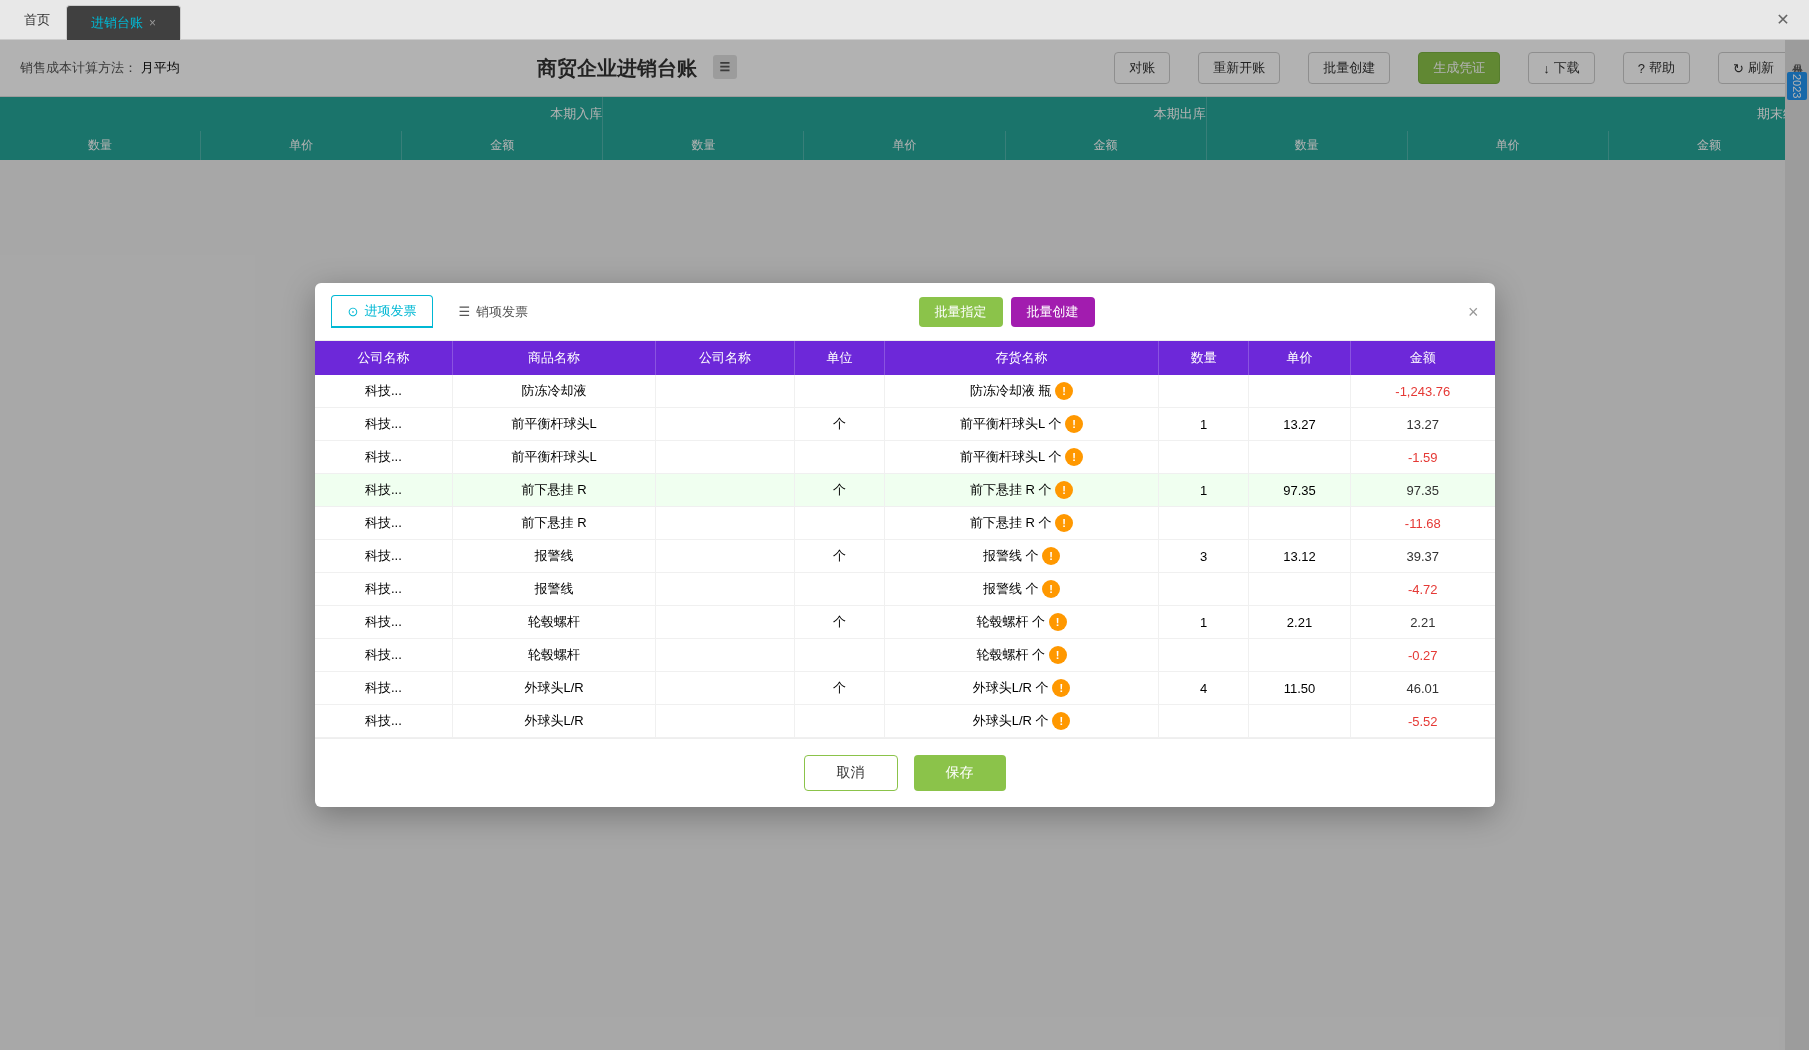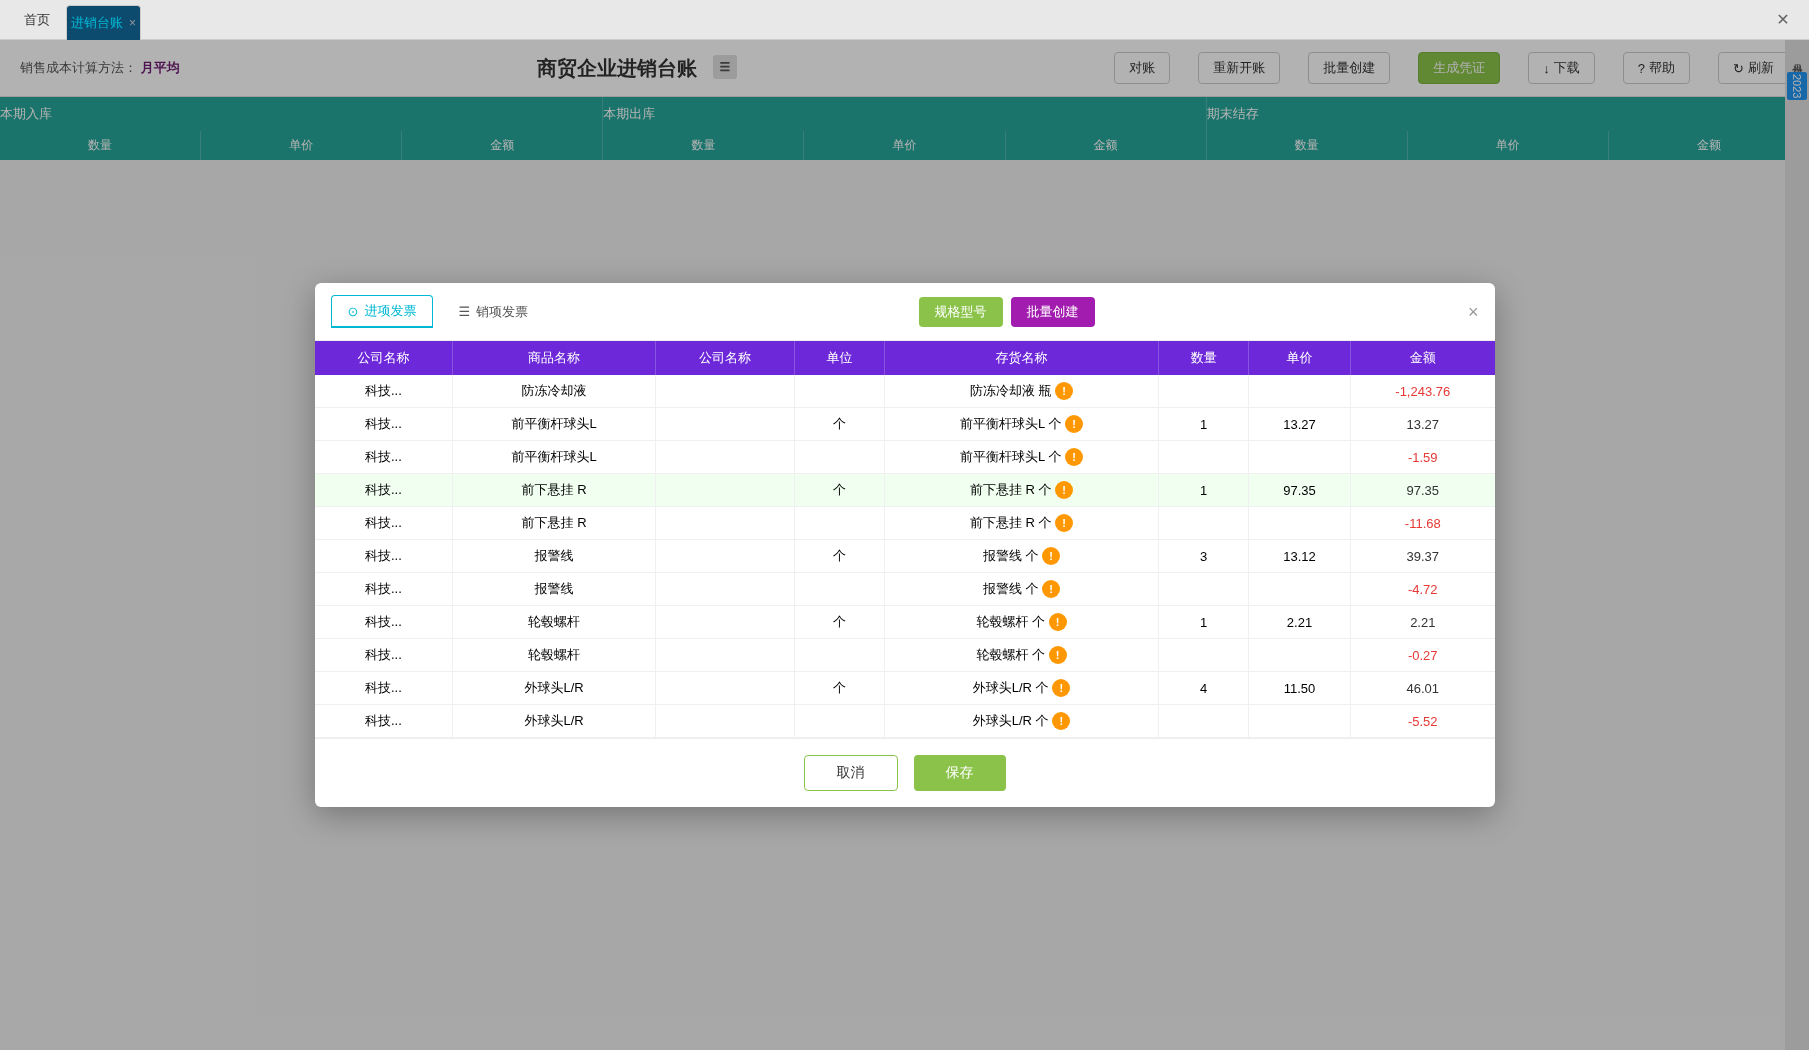--- a/index.html
+++ b/index.html
@@ -1,42 +1,42 @@
 <!DOCTYPE html>
 <html><head>
   <meta charset="utf-8">
   <style>
     * { box-sizing: border-box; margin: 0; padding: 0; }
     body { font-family: 'Microsoft YaHei', Arial, sans-serif; font-size: 13px; background: #d0d0d0; width: 1809px; height: 1050px; overflow: hidden; }
 
     
     .tab-bar { display: flex; align-items: center; background: #e8e8e8; height: 40px; border-bottom: 1px solid #ccc; padding: 0 8px; }
     .tab-home { padding: 8px 16px; font-size: 13px; color: #333; cursor: pointer; }
-    .tab-active { background: #0c4a6e; border-top: 1px solid #ccc; border-left: 1px solid #ccc; border-right: 1px solid #ccc; border-bottom: 2px solid #00b8d4; padding: 8px 4px; font-size: 13px; color: #00b8d4; border-radius: 4px 4px 0 0; display: flex; align-items: center; gap: 6px; margin-top: 8px; }
+    .tab-active { background: #404040; border-top: 1px solid #ccc; border-left: 1px solid #ccc; border-right: 1px solid #ccc; border-bottom: 2px solid #00b8d4; padding: 8px 24px; font-size: 13px; color: #00b8d4; border-radius: 4px 4px 0 0; display: flex; align-items: center; gap: 6px; margin-top: 8px; }
     .tab-close { cursor: pointer; color: #999; font-size: 12px; }
     .browser-close { margin-left: auto; width: 36px; height: 36px; display: flex; align-items: center; justify-content: center; font-size: 16px; cursor: pointer; color: #666; }
 
     
     .app-container { display: flex; flex-direction: column; height: calc(1050px - 40px); background: #f0f0f0; position: relative; }
 
     
     .top-toolbar { display: flex; align-items: center; padding: 12px 20px; background: #fff; border-bottom: 1px solid #e0e0e0; gap: 16px; }
     .cost-method { font-size: 13px; color: #555; }
-    .cost-value { color: #701a75; font-weight: 700; }
+    .cost-value { color: #000000; font-weight: 400; }
     .main-title { flex: 1; text-align: center; font-size: 20px; font-weight: bold; color: #333; display: flex; align-items: flex-start; justify-content: center; gap: 16px; }
     .title-icon { width: 24px; height: 24px; background: #e0e0e0; border-radius: 3px; display: flex; align-items: center; justify-content: center; font-size: 12px; color: #555; }
     .toolbar-buttons { display: flex; gap: 8px; align-items: center; }
     .btn { padding: 6px 14px; border-radius: 4px; border: 1px solid #ccc; cursor: pointer; font-size: 13px; background: #fff; color: #333; margin-left: 20px; }
     .btn-primary { background: #8bc34a; border-color: #7cb342; color: #fff; font-weight: 500; }
     .btn-icon { display: flex; align-items: center; gap: 4px; }
 
     
     .table-header-area { background: #26a69a; color: #fff; }
     .table-header-top { display: flex; }
-    .th-group { flex: 1; text-align: left; padding: 8px 0; border-right: 1px solid rgba(255,255,255,0.2); font-size: 13px; font-weight: 500; }
+    .th-group { flex: 1; text-align: right; padding: 8px 0; border-right: 1px solid rgba(255,255,255,0.2); font-size: 13px; font-weight: 500; }
     .th-group:last-child { border-right: none; }
     .table-header-sub { display: flex; background: #26a69a; }
     .th-cell { flex: 1; text-align: center; padding: 6px 4px; border-right: 1px solid rgba(255,255,255,0.2); font-size: 12px; color: #fff; }
     .th-cell:last-child { border-right: none; }
 
     
     .right-sidebar { position: absolute; right: 0; top: 0; bottom: 0; width: 24px; background: #e0e0e0; display: flex; flex-direction: column; align-items: center; padding-top: 8px; gap: 4px; }
     .sidebar-label { writing-mode: vertical-rl; font-size: 11px; color: #555; padding: 8px 4px; cursor: pointer; }
     .year-badge { background: #2196f3; color: #fff; font-size: 11px; padding: 2px 4px; border-radius: 2px; writing-mode: vertical-rl; margin-top: 4px; }
 
@@ -149,21 +149,21 @@
       <div class="modal-header">
         <div class="modal-tab modal-tab-active">
           <span style="color:#00b8d4;">⊙</span>
           <span>进项发票</span>
         </div>
         <div class="modal-tab modal-tab-inactive">
           <span style="color:#555;">☰</span>
           <span>销项发票</span>
         </div>
         <div class="modal-actions">
-          <button class="btn-batch btn-assign">规格型号</button>
+          <button class="btn-batch btn-assign">批量指定</button>
           <button class="btn-batch btn-create">批量创建</button>
         </div>
         <div class="modal-close">×</div>
       </div>
 
       <div class="modal-body">
         <table class="data-table">
           <thead>
             <tr>
               <th>公司名称</th>

